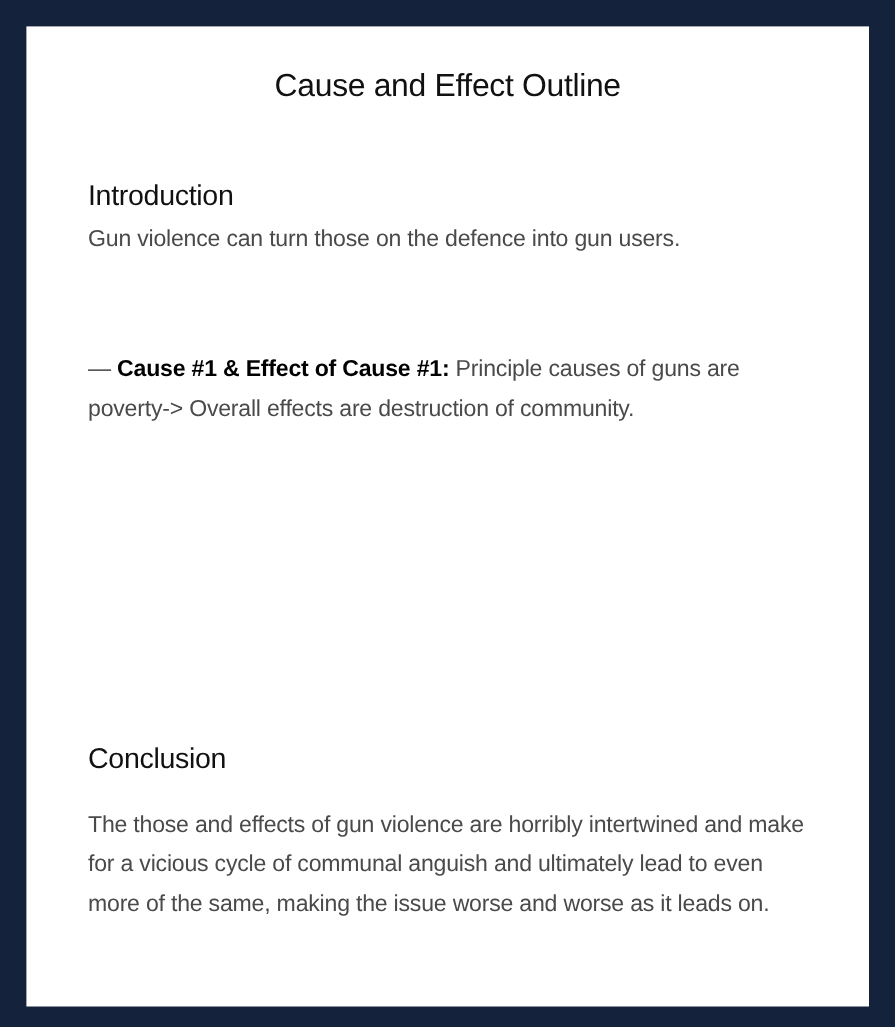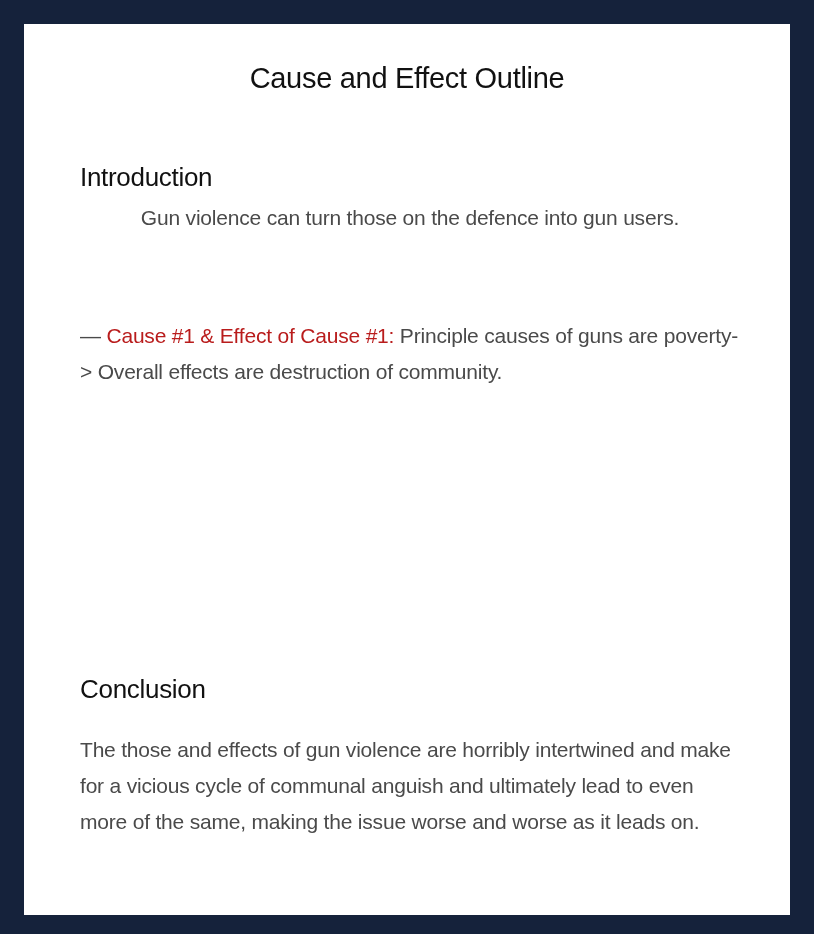--- a/index.html
+++ b/index.html
@@ -40,30 +40,30 @@
   .p {
     position: absolute;
     left: 56px;
     width: 660px;
     margin: 0;
     font-size: 21px;
     line-height: 36px;
     color: #4a4a4a;
     letter-spacing: -0.2px;
   }
-  .p b { font-weight: normal; color: #b91c1c; }
+  .p b { font-weight: bold; color: #000000; }
 </style>
 </head>
 <body>
 
 <div class="card">
   <h1 class="title">Cause and Effect Outline</h1>
 
   <h2 class="h2" style="top:122px;margin-top:16px;">Introduction</h2>
-  <p class="p" style="top:176px;text-align:center;">Gun violence can turn those on the defence into gun users.</p>
+  <p class="p" style="top:176px;">Gun violence can turn those on the defence into gun users.</p>
 
 
   <p class="p" style="top:294px;"><span>— </span><b>Cause #1 &amp; Effect of Cause #1:</b><span> Principle causes of guns are poverty-&gt; Overall effects are destruction of community.</span></p>
 
 
 
   <h2 class="h2" style="top:650px;">Conclusion</h2>
   <p class="p" style="top:708px;">The those and effects of gun violence are horribly intertwined and make for a vicious cycle of communal anguish and ultimately lead to even more of the same, making the issue worse and worse as it leads on.</p>
 </div>
 

